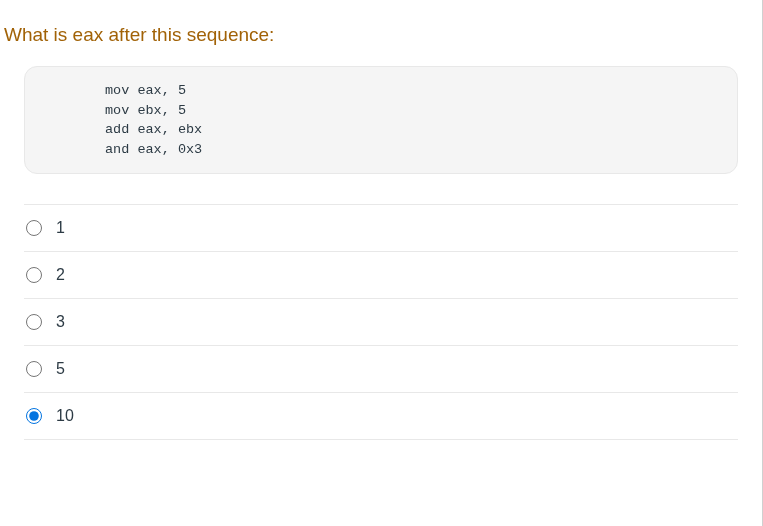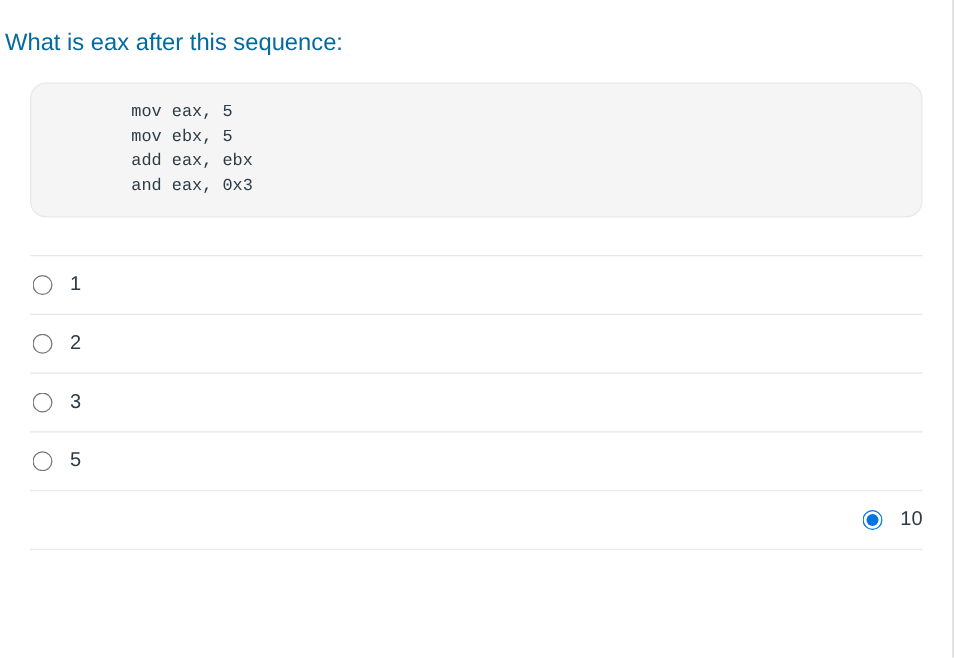--- a/index.html
+++ b/index.html
@@ -14,21 +14,21 @@
       height: 526px;
       position: relative;
       border-right: 1px solid #d0d0d0;
     }
     .container {
       padding: 0;
     }
     .question-text {
       font-size: 19px;
       font-weight: 400;
-      color: #0369a1;
+      color: #a16207;
       padding: 24px 0 20px 4px;
     }
     .code-block {
       background: #f5f5f5;
       border: 1px solid #e8e8e8;
       border-radius: 13px;
       margin: 0 24px 30px 24px;
       padding: 14px 12px 14px 80px;
       font-family: "Courier New", Courier, monospace;
       font-size: 13.5px;
@@ -40,21 +40,20 @@
       padding: 0 24px;
     }
     .option-row {
       display: flex;
       align-items: center;
       padding: 14px 0;
       border-top: 1px solid #e8e8e8;
     }
     .option-row:last-child {
       border-bottom: 1px solid #e8e8e8;
-      justify-content: flex-end;
     }
     .option-row input[type="radio"] {
       width: 16px;
       height: 16px;
       margin-right: 14px;
       margin-left: 2px;
       accent-color: #0374e0;
     }
     .option-label {
       font-size: 16px;

